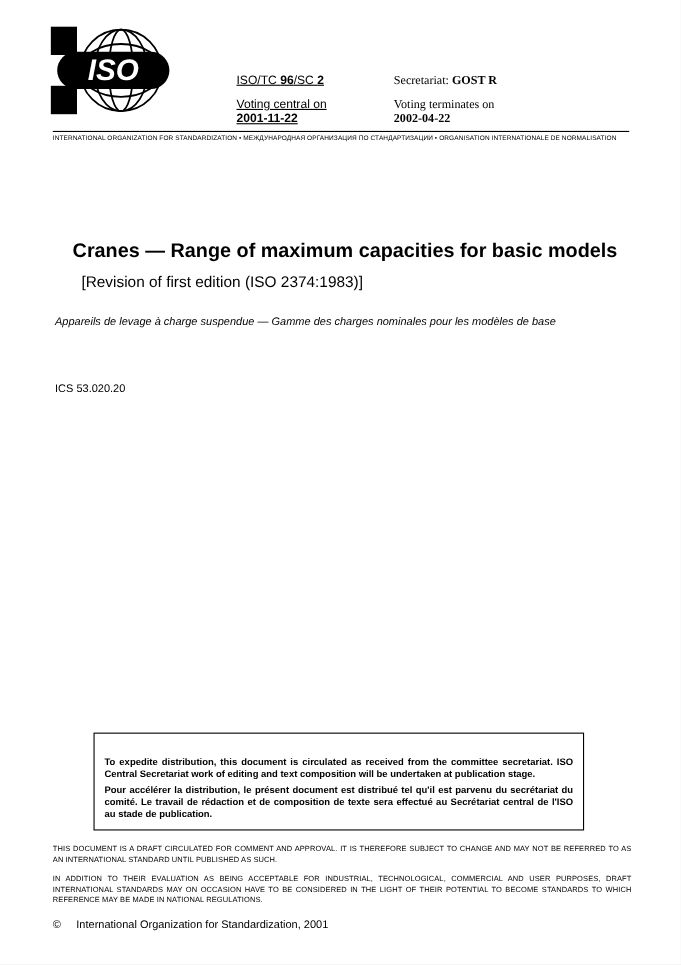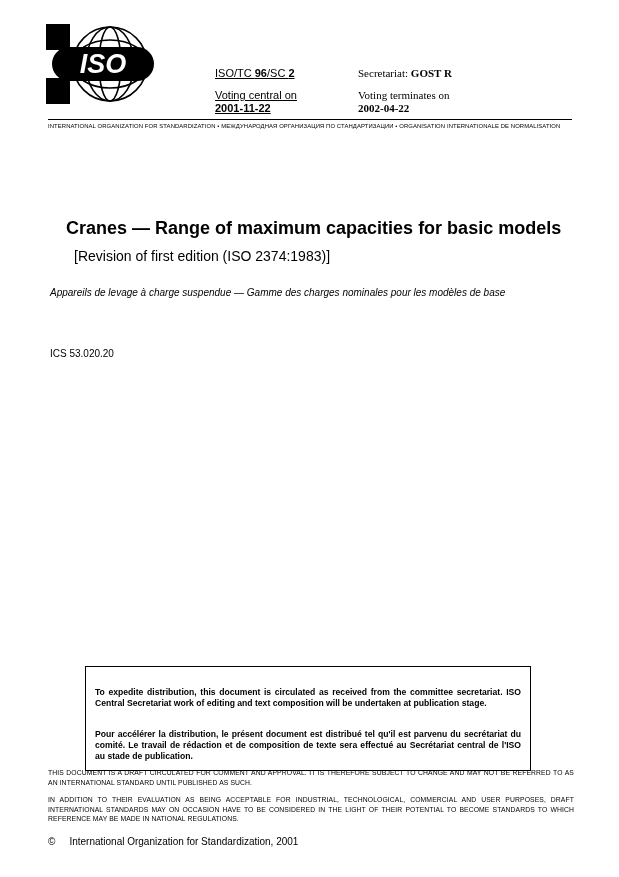--- a/index.html
+++ b/index.html
@@ -38,21 +38,21 @@
   
   .notice-box {
     left: 85px; top: 666px; width: 446px;
     border: 1px solid #000;
     padding: 20px 9px 8px 9px;
     font-size: 8.6px;
     font-weight: bold;
     text-align: justify;
     line-height: 1.28;
   }
-  .notice-box p + p { margin-top: 20px; }
+  .notice-box p + p { margin-top: 4px; }
 
   
   .disclaimer {
     left: 48px; width: 526px;
     font-size: 6.8px;
     line-height: 1.4;
     text-align: justify;
     letter-spacing: 0.1px;
   }
   .disclaimer-1 { top: 768px; }

